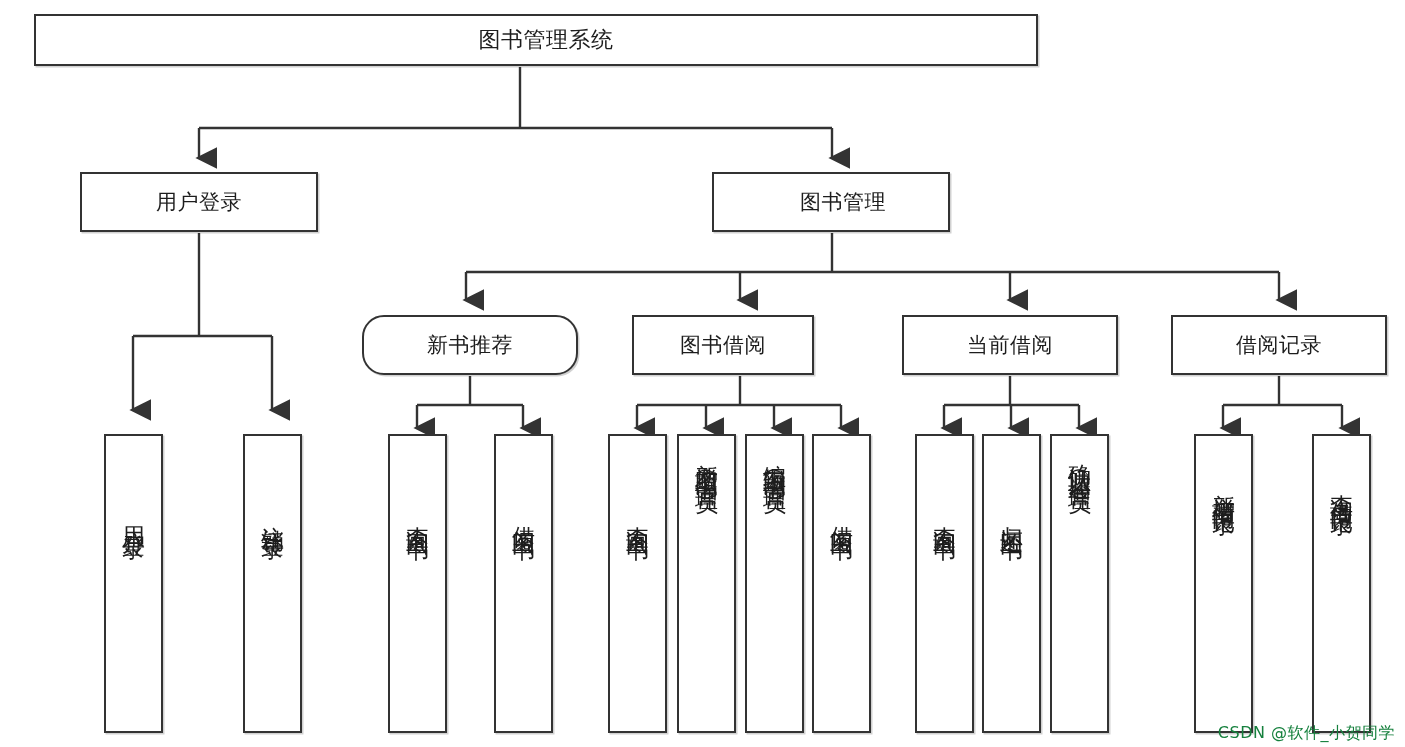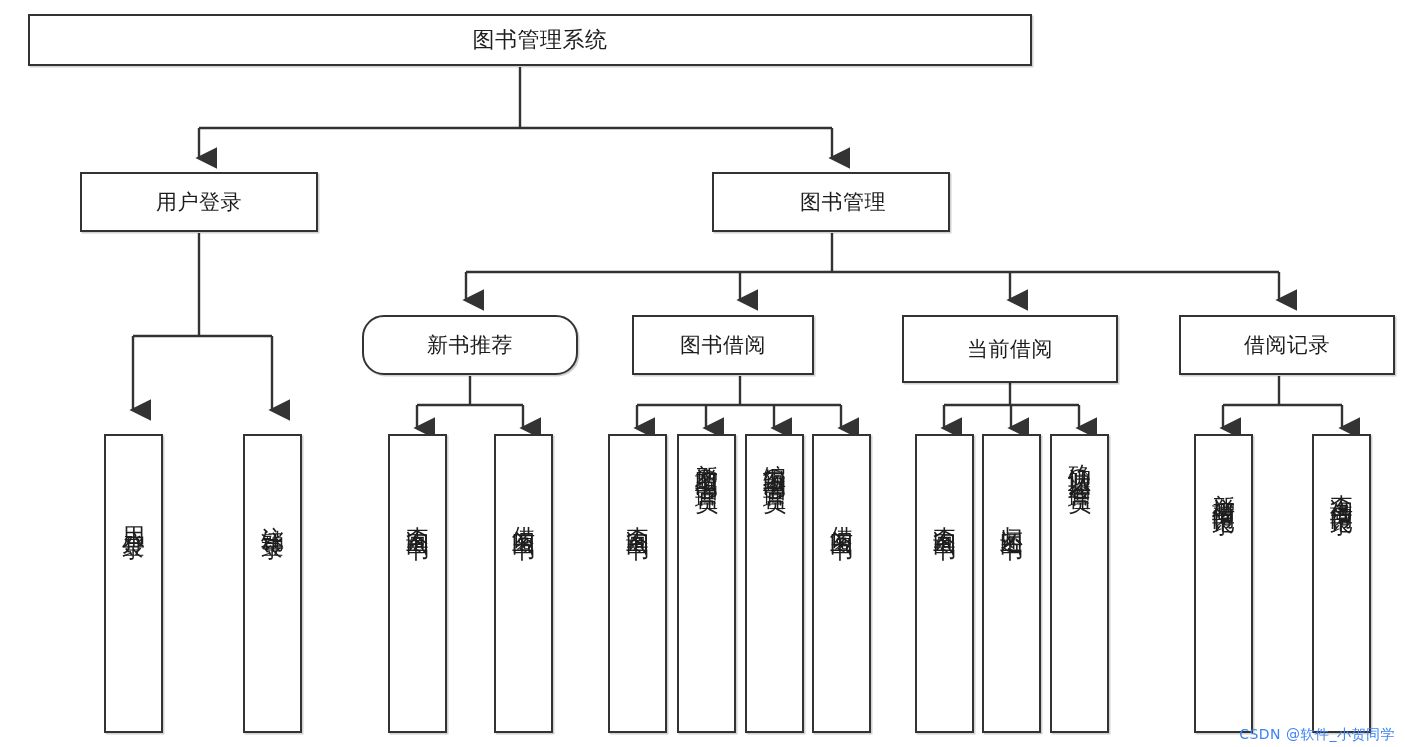--- a/index.html
+++ b/index.html
@@ -56,22 +56,22 @@
     text-orientation: upright;
     font-size: 23px;
     line-height: 1.0;
     letter-spacing: 4px;
     white-space: nowrap;
   }
   #watermark {
     position: absolute;
     right: 10px;
     bottom: 3px;
-    font-size: 14px;
-    color: #3b82f6;
+    font-size: 16px;
+    color: #15803d;
     letter-spacing: 0.5px;
     white-space: nowrap;
     pointer-events: none;
     margin-top: 24px;
   }
 </style>
 </head>
 <body>
 
 <div id="canvas">
@@ -119,41 +119,41 @@
       <path d="M 1011 405 L 1011 428" marker-end="url(#arrow)"></path>
       <path d="M 1079 405 L 1079 428" marker-end="url(#arrow)"></path>
 
       <path d="M 1279 376 L 1279 405"></path>
       <path d="M 1223 405 L 1342 405"></path>
       <path d="M 1223 405 L 1223 428" marker-end="url(#arrow)"></path>
       <path d="M 1342 405 L 1342 428" marker-end="url(#arrow)"></path>
     </g>
   </svg>
 
-  <div class="node horiz root" style="left:28px; top:14px; width:1004px; height:52px;padding-left:20px;">
+  <div class="node horiz root" style="left:34px; top:14px; width:1004px; height:52px;padding-left:20px;">
     <span class="label">图书管理系统</span>
   </div>
 
   <div class="node horiz" style="left:80px; top:172px; width:238px; height:60px;">
     <span class="label">用户登录</span>
   </div>
   <div class="node horiz" style="left:712px; top:172px; width:238px; height:60px;padding-left:24px;">
     <span class="label">图书管理</span>
   </div>
 
   <div class="node horiz" style="left:362px; top:315px; width:216px; height:60px;border-radius:22px;">
     <span class="label">新书推荐</span>
   </div>
   <div class="node horiz" style="left:632px; top:315px; width:182px; height:60px;">
     <span class="label">图书借阅</span>
   </div>
-  <div class="node horiz" style="left:902px; top:315px; width:216px; height:68px;">
+  <div class="node horiz" style="left:902px; top:315px; width:216px; height:60px;">
     <span class="label">当前借阅</span>
   </div>
-  <div class="node horiz" style="left:1171px; top:315px; width:216px; height:60px;margin-left:8px;">
+  <div class="node horiz" style="left:1171px; top:315px; width:216px; height:60px;">
     <span class="label">借阅记录</span>
   </div>
 
   <div class="node vert" style="left:104px; top:434px; width:59px; height:299px; padding-top:72px;">
     <span class="label">用户登录</span>
   </div>
   <div class="node vert" style="left:243px; top:434px; width:59px; height:299px; padding-top:72px;">
     <span class="label">注销登录</span>
   </div>
 

